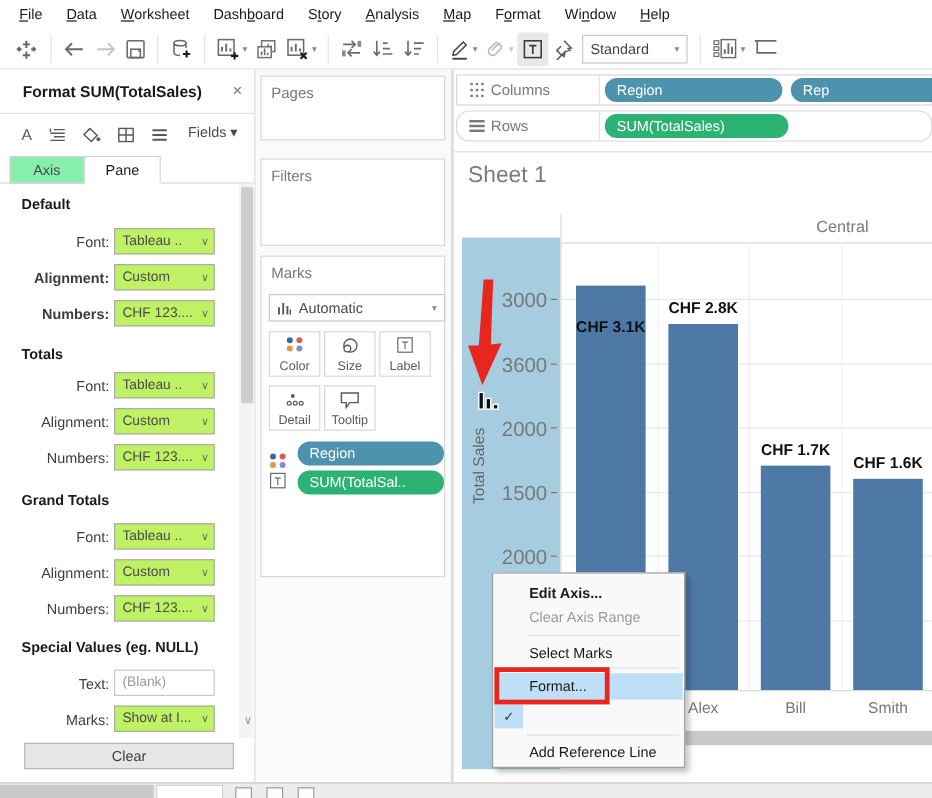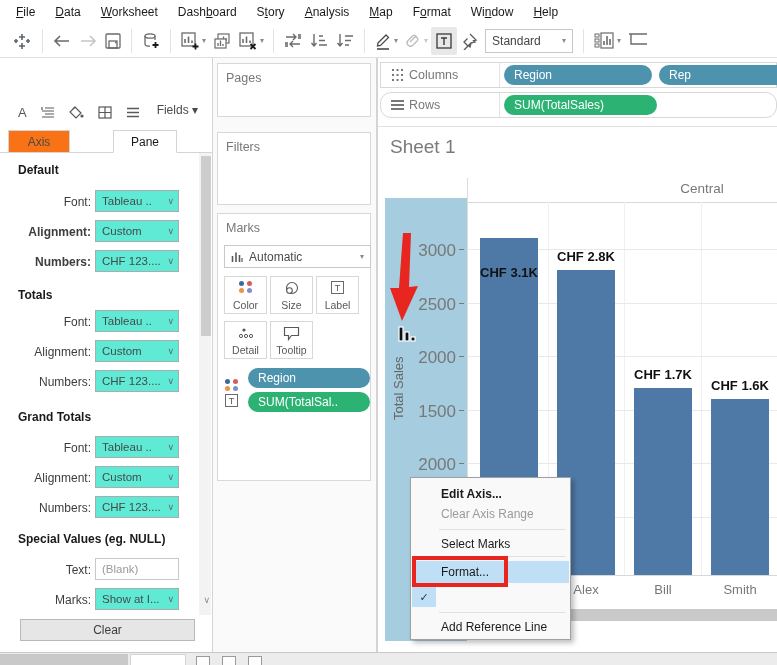--- a/index.html
+++ b/index.html
@@ -30,27 +30,27 @@
                 border-right:1px solid #d4d4d4; }
   .fp-header { position:absolute; left:0; top:0; width:100%; height:37px; border-bottom:1px solid #e0e0e0; }
   .fp-title { position:absolute; left:19px; top:11px; font-size:13px; font-weight:bold; color:#1a1a1a; }
   .fp-close { position:absolute; right:10px; top:9px; font-size:14px; color:#787878; }
   .fp-icons { position:absolute; left:0; top:40px; width:100%; height:28px; display:flex; align-items:center; padding-left:18px; }
   .fp-icons .ic { margin-right:14px; color:#595959; display:flex; align-items:center; }
   .fp-fields { position:absolute; right:14px; top:45px; font-size:12px; color:#4a4a4a; }
   .tabs { position:absolute; left:0; top:72px; width:100%; height:23px; }
   .tab { position:absolute; top:0; height:23px; font-size:12px; text-align:center; line-height:22px;
          border:1px solid #d4d4d4; }
-  .tab-inactive { background:#f97316; color:#4a4a4a; }
-  .tab-active { background:#fff; color:#1a1a1a; border-bottom:1px solid #fff; z-index:2;margin-left:43px; }
+  .tab-inactive { background:#86efac; color:#4a4a4a; }
+  .tab-active { background:#fff; color:#1a1a1a; border-bottom:1px solid #fff; z-index:2; }
   .fp-body-line { position:absolute; left:0; top:94px; width:100%; height:1px; background:#d4d4d4; }
   .fsec-h { position:absolute; left:18px; font-size:12px; font-weight:bold; color:#1a1a1a; }
   .frow-label { position:absolute; width:91px; text-align:right; font-size:12px; color:#3d3d3d; }
   .frow-label.b { font-weight:bold; }
-  .dd { position:absolute; left:95px; width:84px; height:22px; border:1px solid #ababab; background:#5eead4;
+  .dd { position:absolute; left:95px; width:84px; height:22px; border:1px solid #ababab; background:#bef264;
         display:flex; align-items:center; justify-content:space-between; padding:0 4px 0 6px; }
   .dd .v { font-size:11.5px; color:#4a4a4a; white-space:nowrap; overflow:hidden; }
   .dd .c { font-size:9px; color:#6a6a6a; }
   .tinput { position:absolute; left:95px; width:84px; height:22px; border:1px solid #c9c9c9; background:#fff;
             font-size:11.5px; color:#9a9a9a; display:flex; align-items:center; padding-left:6px; }
   .clear-btn { position:absolute; left:20px; top:561px; width:175px; height:22px; background:#e6e6e6;
                border:1px solid #b9b9b9; font-size:12px; color:#3d3d3d; text-align:center; line-height:20px; }
   .fp-scroll { position:absolute; right:1px; top:95px; width:12px; height:462px; background:#f3f3f3; }
   .fp-thumb { position:absolute; right:1px; top:98px; width:10px; height:180px; background:#cdcdcd; }
   .fp-sdown { position:absolute; right:2px; top:537px; font-size:9px; color:#8a8a8a; }
@@ -262,20 +262,24 @@
       <span class="tcaret">▾</span>
     </span>
     <span class="tbtn" style="margin-right:-12px">
       <svg width="22" height="20" viewBox="0 0 22 20">
           <path d="M2 3h18M4 3v10h16" stroke="#6b6b6b" fill="none" stroke-width="1.4"></path>
         </svg>
     </span>
   </div>
 
   <div class="left-panel">
+    <div class="fp-header">
+      <span class="fp-title">Format SUM(TotalSales)</span>
+      <span class="fp-close">×</span>
+    </div>
     <div class="fp-icons">
       <span class="ic" style="font-size:13px;">A</span>
       <span class="ic">
         <svg width="14" height="12" viewBox="0 0 14 12">
             <path d="M4 2h9M1 5h12M4 8h9M1 11h12" stroke="#595959" stroke-width="1.2"></path>
             <path d="M1 1v3" stroke="#595959" stroke-width="1.2"></path>
           </svg>
         </span>
       <span class="ic">
         <svg width="15" height="13" viewBox="0 0 15 13">
@@ -507,21 +511,21 @@
   <div class="yaxis-title">Total Sales</div>
   <div id="chart-layer">
       <div class="grid-h" style="left:467px; top:249px; width:310px;"></div>
       <div class="grid-h" style="left:467px; top:303px; width:310px;"></div>
       <div class="grid-h" style="left:467px; top:356px; width:310px;"></div>
       <div class="grid-h" style="left:467px; top:410px; width:310px;"></div>
       <div class="grid-h" style="left:467px; top:463px; width:310px;"></div>
       <div class="grid-h" style="left:467px; top:517px; width:310px;"></div>
       <div class="ticknum" style="left:416px; top:241px;">3000</div>
       <div class="tickdash" style="left:459px; top:249px;"></div>
-      <div class="ticknum" style="left:416px; top:295px;">2500</div>
+      <div class="ticknum" style="left:416px; top:295px;">3600</div>
       <div class="tickdash" style="left:459px; top:303px;"></div>
       <div class="ticknum" style="left:416px; top:348px;">2000</div>
       <div class="tickdash" style="left:459px; top:356px;"></div>
       <div class="ticknum" style="left:416px; top:402px;">1500</div>
       <div class="tickdash" style="left:459px; top:410px;"></div>
       <div class="ticknum" style="left:416px; top:455px;">2000</div>
       <div class="tickdash" style="left:459px; top:463px;"></div>
       <div class="bar" style="left:480px; top:238px; width:58px; height:337px; background:#4e79a7;"></div>
       <div class="bar-label" style="left:474px; top:217px;margin-top:48px;">CHF 3.1K</div>
       <div class="bar" style="left:557px; top:270px; width:58px; height:305px; background:#4e79a7;"></div>

